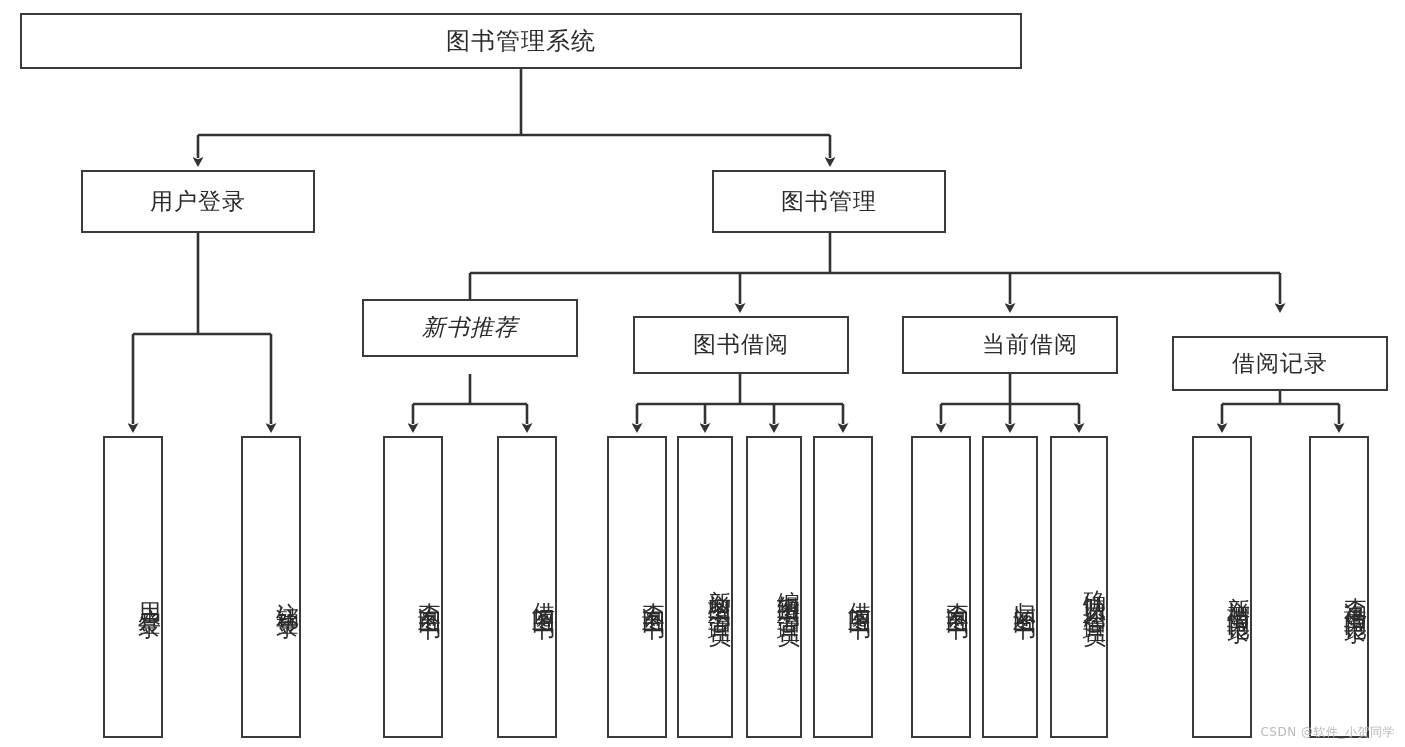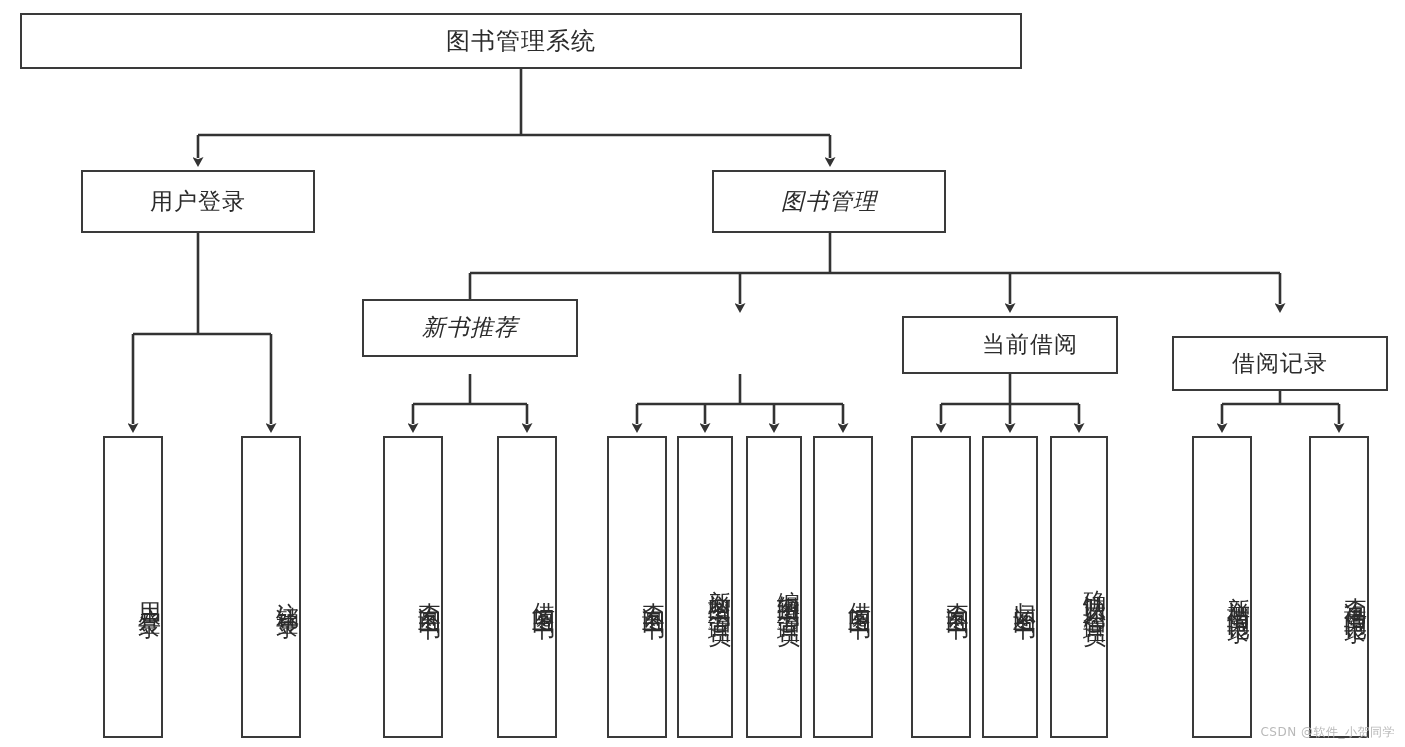--- a/index.html
+++ b/index.html
@@ -124,26 +124,29 @@
     </g>
   </svg>
 
   <div class="node node-h node-root" style="left:20px; top:13px; width:1002px; height:56px;">
     <span>图书管理系统</span>
   </div>
 
   <div class="node node-h" style="left:81px; top:170px; width:234px; height:63px;">
     <span>用户登录</span>
   </div>
-  <div class="node node-h" style="left:712px; top:170px; width:234px; height:63px;font-style:italic;">
+  <div class="node node-h" style="left:712px; top:170px; width:234px; height:63px;">
     <span>图书管理</span>
   </div>
 
   <div class="node node-h" style="left:362px; top:299px; width:216px; height:58px;font-style:italic;">
     <span>新书推荐</span>
+  </div>
+  <div class="node node-h" style="left:633px; top:316px; width:216px; height:58px;">
+    <span>图书借阅</span>
   </div>
   <div class="node node-h" style="left:902px; top:316px; width:216px; height:58px;padding-left:40px;">
     <span>当前借阅</span>
   </div>
   <div class="node node-h" style="left:1172px; top:336px; width:216px; height:55px;">
     <span>借阅记录</span>
   </div>
 
   <div class="node node-v" style="left:103px; top:436px; width:60px; height:302px;">
     <span class="vtext">用户登录</span>

